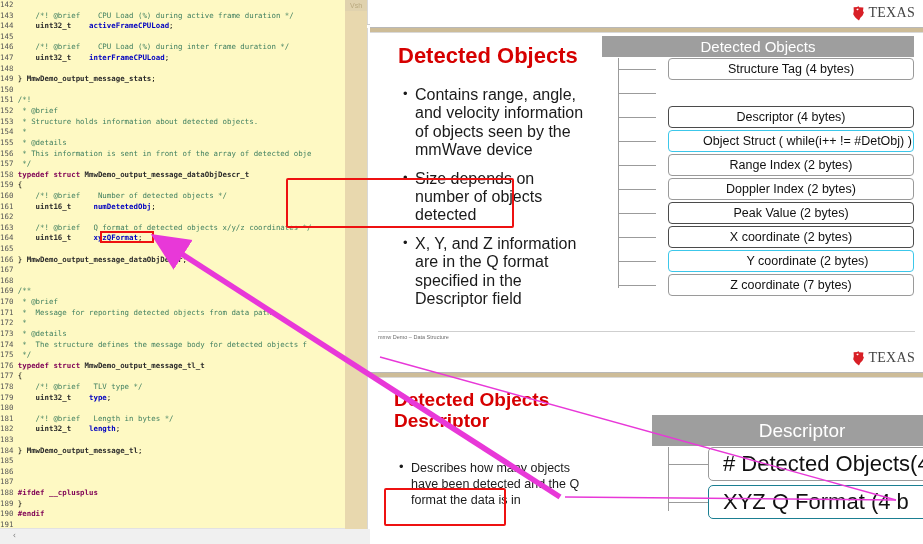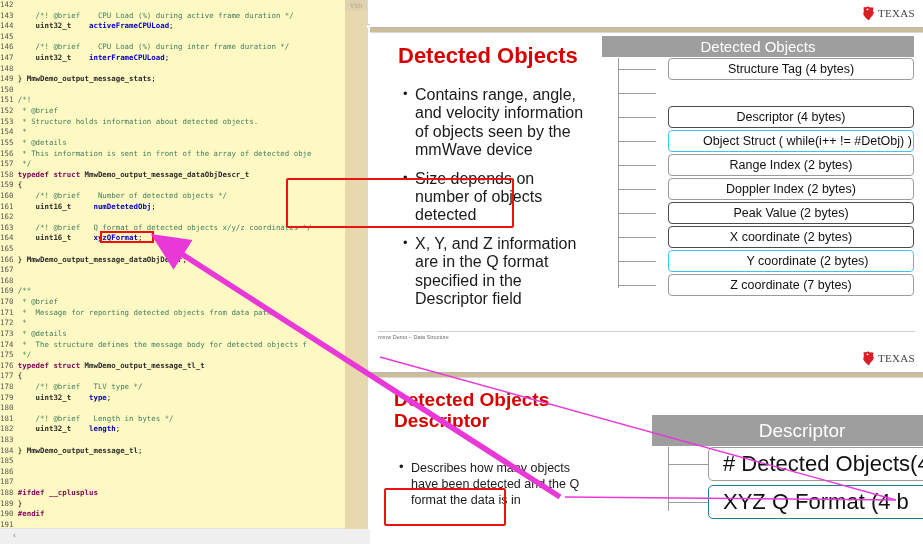--- a/index.html
+++ b/index.html
@@ -82,21 +82,21 @@
     position:absolute;left:0;top:0;width:100%;height:30px;background:#ffffff;
   }
   .ti-logo{
     position:absolute;right:8px;top:5px;height:16px;
     display:flex;align-items:center;gap:3px;
   }
   .ti-mark{
     width:13px;height:15px;position:relative;display:inline-block;
   }
   .ti-word{
-    font-family:"Liberation Serif",serif;font-size:11px;color:#444444;
+    font-family:"Liberation Serif",serif;font-size:14px;color:#444444;
     letter-spacing:.3px;
   }
   .slide-rule{
     position:absolute;left:0;width:100%;height:4px;
     background:#cdbc98;border-top:1px solid #b8b8b8;
   }
   .slide-rule2{
     position:absolute;left:0;width:100%;height:1px;background:#d9d9d9;
   }
 

